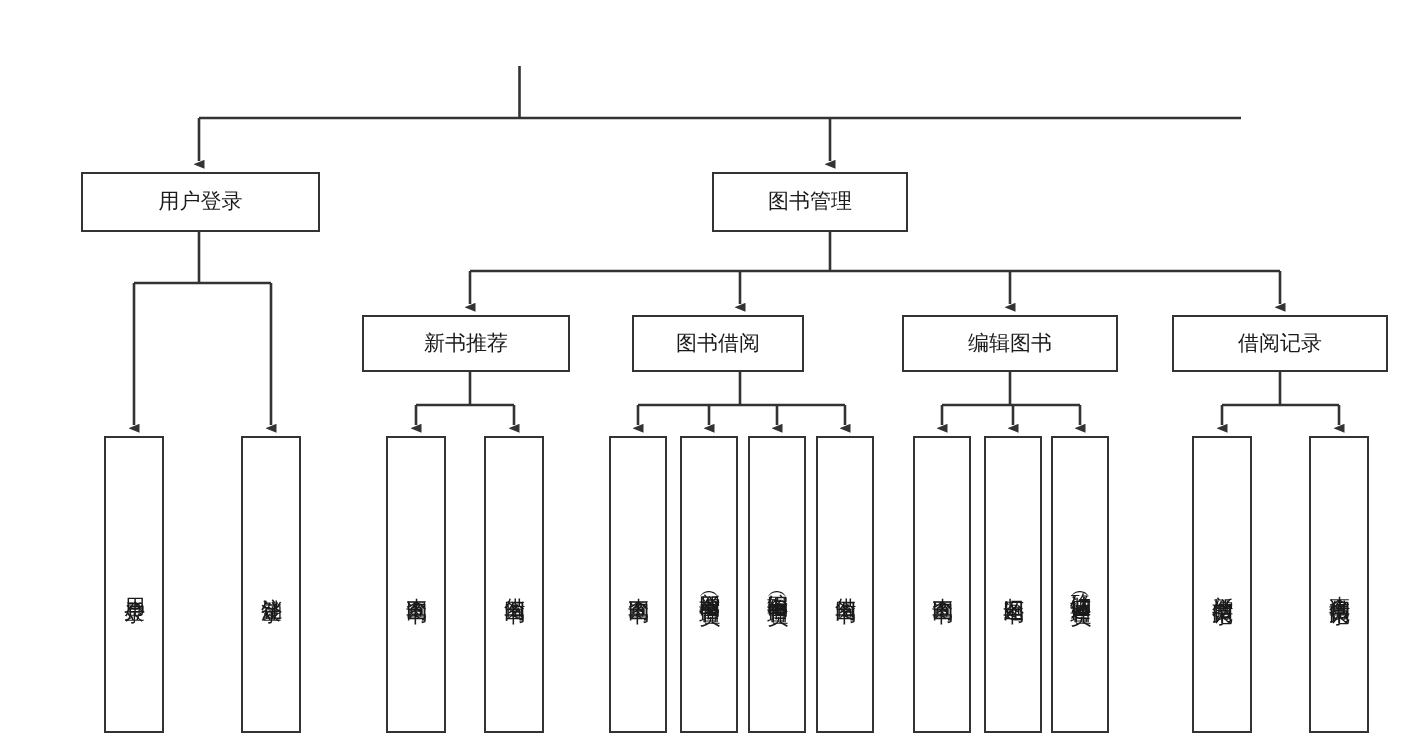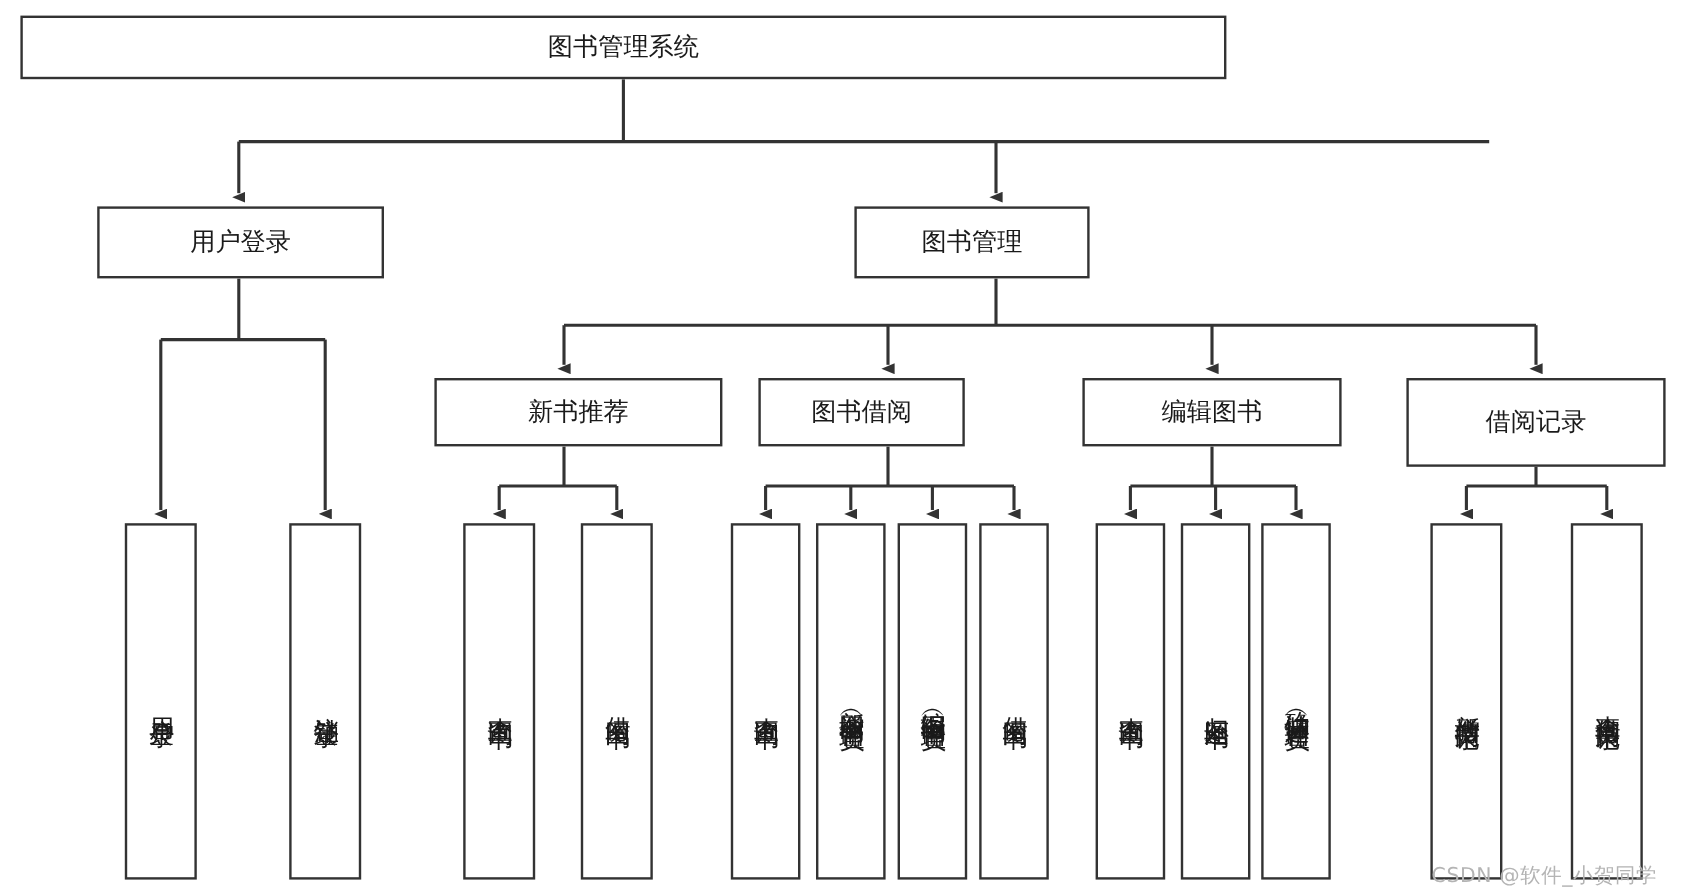--- a/index.html
+++ b/index.html
@@ -110,43 +110,41 @@
       <path d="M1013,405 L1013,425" marker-end="url(#arrow)"></path>
       <path d="M1080,405 L1080,425" marker-end="url(#arrow)"></path>
 
       <path d="M1280,372 L1280,405"></path>
       <path d="M1222,405 L1339,405"></path>
       <path d="M1222,405 L1222,425" marker-end="url(#arrow)"></path>
       <path d="M1339,405 L1339,425" marker-end="url(#arrow)"></path>
     </g>
   </svg>
 
-  <div class="node root horizontal" style="left: 17px; top: 13px; width: 1005px; height: 53px;">图书管理系统</div>
 
   <div id="level2-layer">
       <div class="node horizontal" style="left: 81px; top: 172px; width: 239px; height: 60px;">用户登录</div>
       <div class="node horizontal" style="left: 712px; top: 172px; width: 196px; height: 60px;">图书管理</div>
     </div>
   <div id="level3-layer">
-      <div class="node horizontal" style="left: 362px; top: 315px; width: 240px; height: 57px;">新书推荐</div>
+      <div class="node horizontal" style="left: 362px; top: 315px; width: 208px; height: 57px;">新书推荐</div>
       <div class="node horizontal" style="left: 632px; top: 315px; width: 172px; height: 57px;">图书借阅</div>
       <div class="node horizontal" style="left: 902px; top: 315px; width: 216px; height: 57px;">编辑图书</div>
-      <div class="node horizontal" style="left: 1172px; top: 315px; width: 216px; height: 74px;">借阅记录</div>
+      <div class="node horizontal" style="left: 1172px; top: 315px; width: 216px; height: 57px;">借阅记录</div>
     </div>
   <div id="leaf-layer">
       <div class="node vertical" style="left: 104px; top: 436px; width: 60px; height: 297px;">用户登录</div>
       <div class="node vertical" style="left: 241px; top: 436px; width: 60px; height: 297px;">注销登录</div>
       <div class="node vertical" style="left: 386px; top: 436px; width: 60px; height: 297px;">查询图书</div>
       <div class="node vertical" style="left: 484px; top: 436px; width: 60px; height: 297px;">借阅图书</div>
       <div class="node vertical" style="left: 609px; top: 436px; width: 58px; height: 297px;">查询图书</div>
       <div class="node vertical" style="left: 680px; top: 436px; width: 58px; height: 297px;">新增图书（管理员）</div>
       <div class="node vertical" style="left: 748px; top: 436px; width: 58px; height: 297px;">编辑图书（管理员）</div>
       <div class="node vertical" style="left: 816px; top: 436px; width: 58px; height: 297px;">借阅图书</div>
       <div class="node vertical" style="left: 913px; top: 436px; width: 58px; height: 297px;">查询图书</div>
       <div class="node vertical" style="left: 984px; top: 436px; width: 58px; height: 297px;">归还图书</div>
       <div class="node vertical" style="left: 1051px; top: 436px; width: 58px; height: 297px;">确认归还（管理员）</div>
       <div class="node vertical" style="left: 1192px; top: 436px; width: 60px; height: 297px;">新增借阅记录</div>
       <div class="node vertical" style="left: 1309px; top: 436px; width: 60px; height: 297px;">查询借阅记录</div>
     </div>
 
-  <div class="watermark" style="left: 1193px; top: 718px; color: rgb(180, 180, 180);">CSDN @软件_小贺同学</div>
 
 </div>
 
 </body></html>

